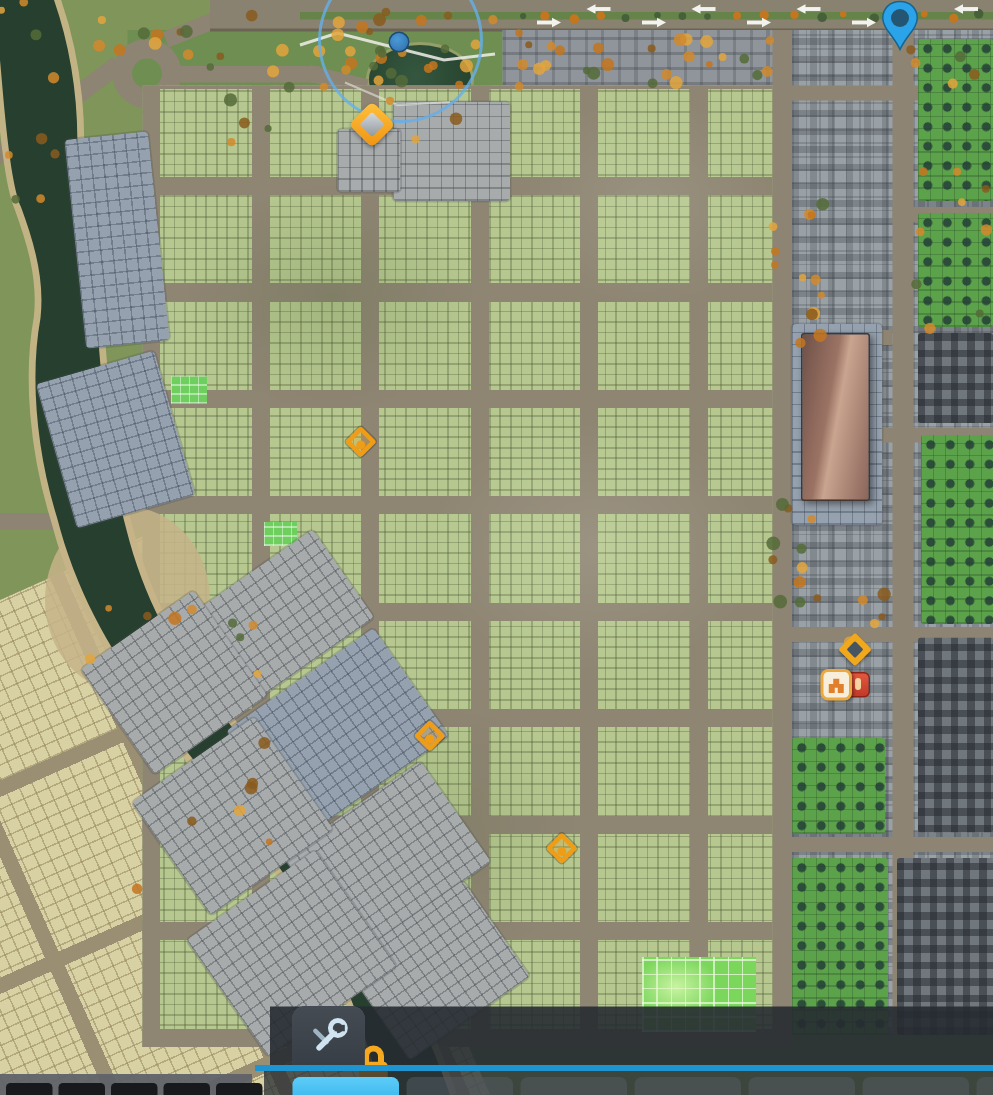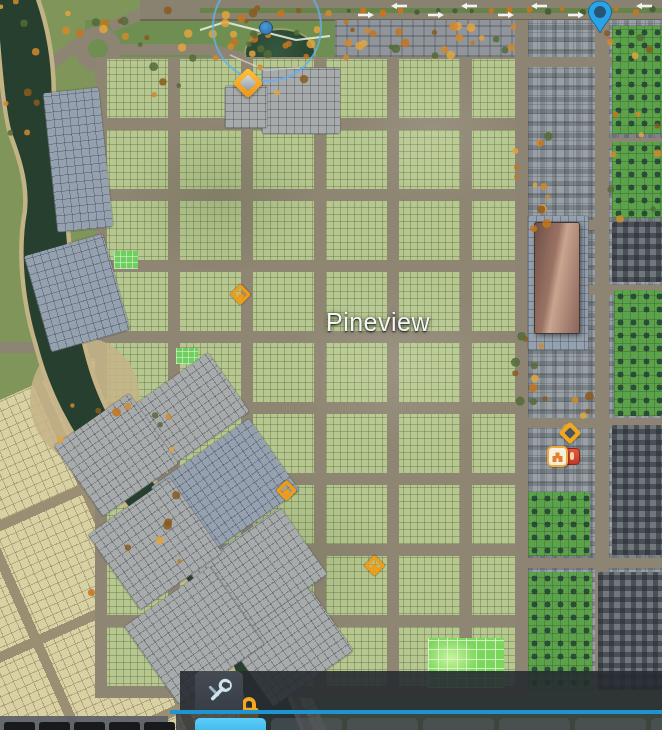--- a/index.html
+++ b/index.html
@@ -395,21 +395,20 @@
       </g>
       <g>
         <line x1="568" y1="15" x2="579" y2="15" stroke="#f2f2ee" stroke-width="2.6"></line>
         <polygon points="584,15 578,11.8 578,18.2" fill="#f2f2ee"></polygon>
       </g>
     </svg>
 
   <div class="service-circle"></div>
   <div class="service-dot"></div>
 
-  <div class="district-label">Pineview</div>
 
   <div id="marker-layer" style="left:0;top:0;width:662px;height:730px;pointer-events:none;">
       <div class="marker m-pin" style="left: 600px; top: 14px;">
         <svg width="26" height="34" viewBox="0 0 26 34">
           <path d="M13 1 C6 1 1.5 6 1.5 12 C1.5 19 9 24 13 33 C17 24 24.5 19 24.5 12 C24.5 6 20 1 13 1 Z" fill="#2aa3e8" stroke="#18648f"></path>
           <circle cx="13" cy="12" r="6" fill="#23495e" opacity="0.85"></circle>
         </svg>
       </div>
       <div class="marker m-milestone" style="left: 248px; top: 83px;"></div>
       <div class="marker m-poi" style="left: 243px; top: 297px;"></div>

